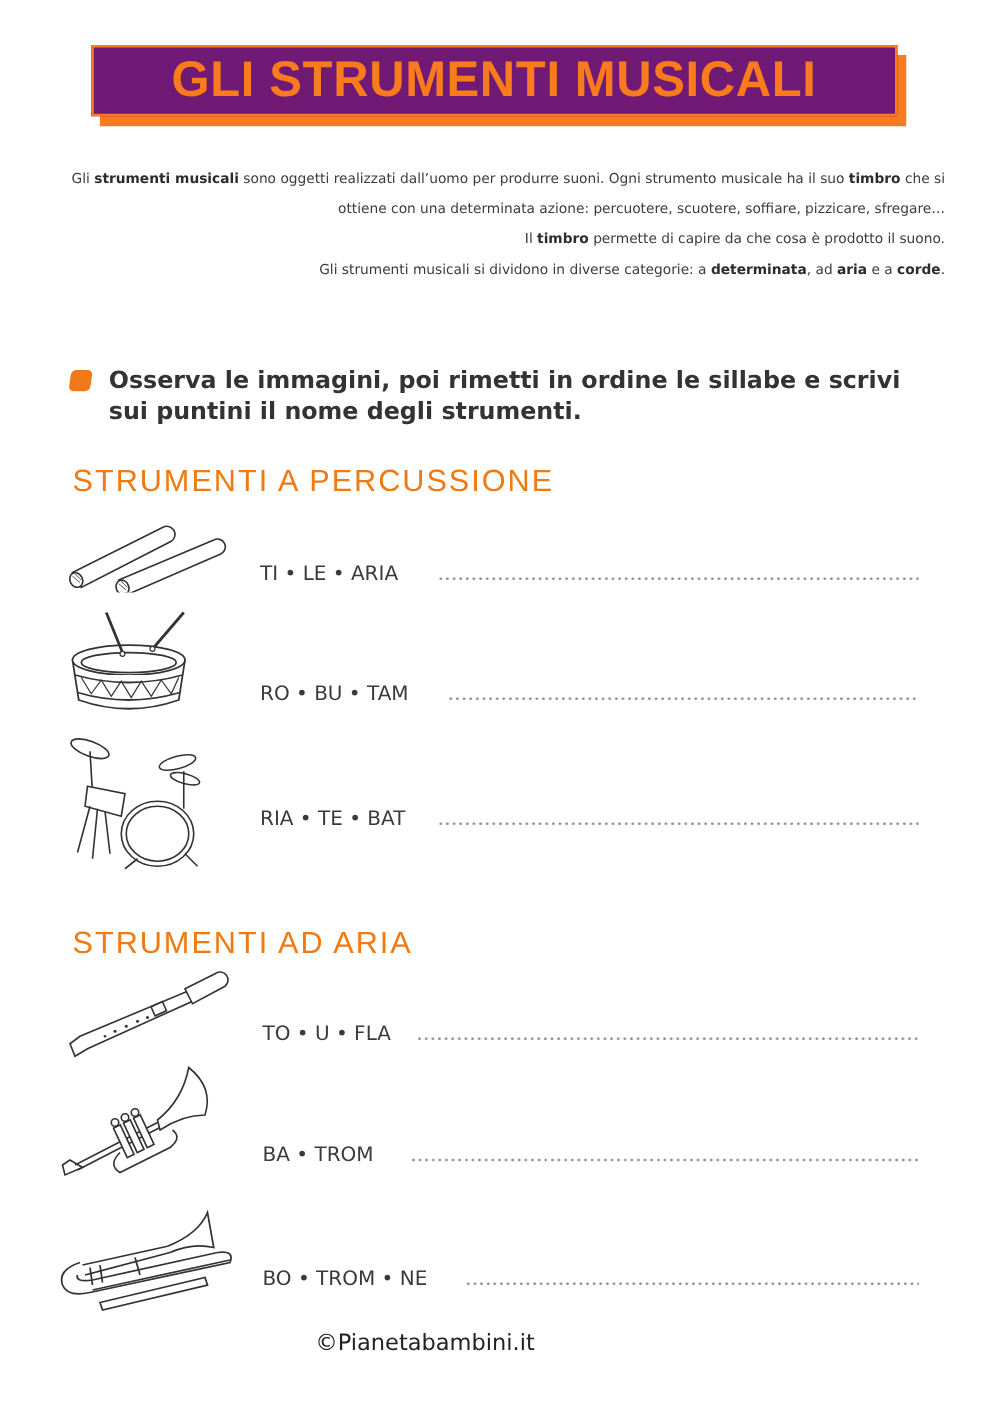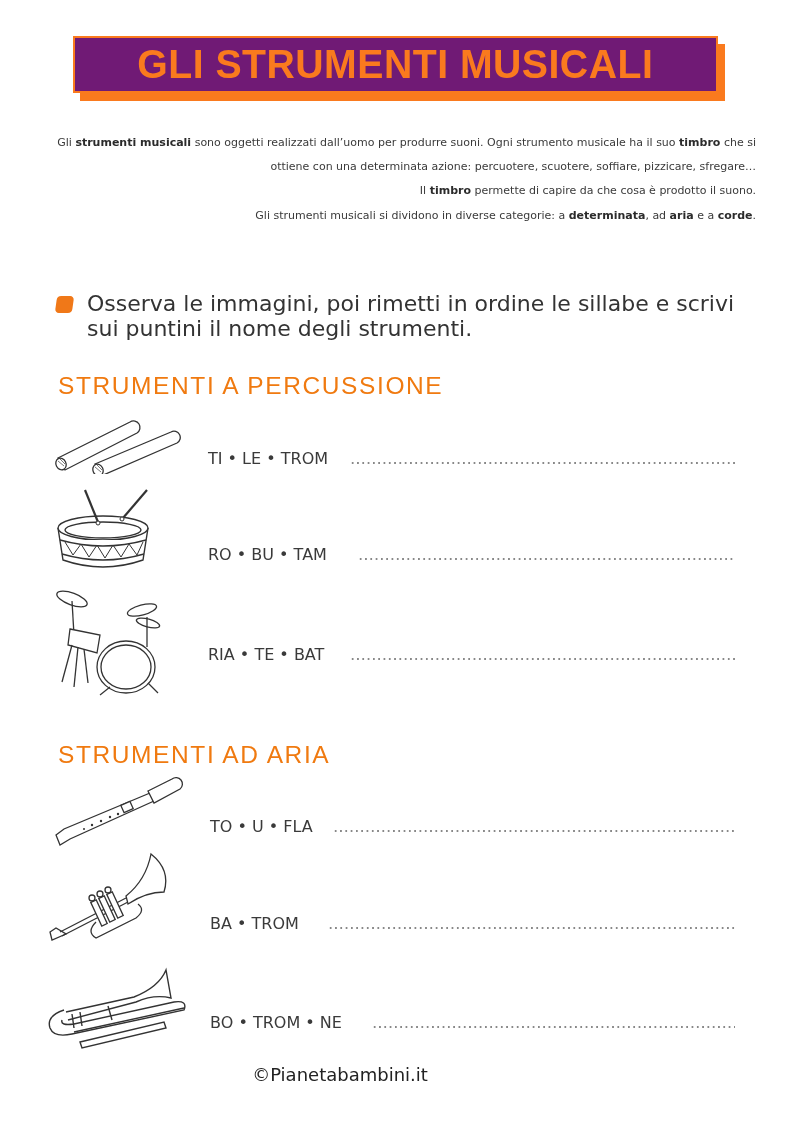--- a/index.html
+++ b/index.html
@@ -21,21 +21,21 @@
     .intro {
       position: absolute; left: 56px; top: 131px; width: 700px;
       font-size: 11px; line-height: 24.2px; color: #3a3a3a; text-align: right;
     }
     .intro b { color: #2b2b2b; }
     .instr { position: absolute; left: 56px; top: 292px; width: 700px; display: flex; }
     .bullet {
       width: 17px; height: 17px; background: #f07818; border-radius: 4px;
       transform: skewX(-8deg); margin-top: 4px; margin-right: 14px; flex: none;
     }
-    .instr-text { font-size: 22px; line-height: 24.5px; color: #333; }
+    .instr-text { font-size: 19px; line-height: 24.5px; color: #333; font-weight: bold; }
     .section-title {
       position: absolute; left: 58px; font-family: "Liberation Sans", sans-serif;
       font-weight: normal; font-size: 24.5px; color: #f07a10; letter-spacing: 1.6px;
     }
     .row-label {
       position: absolute; font-size: 16px; color: #3a3a3a; white-space: nowrap;
     }
     .dots {
       position: absolute; height: 2px;
       background-image: radial-gradient(circle, #888 0.9px, transparent 1.1px);
@@ -77,21 +77,21 @@
     <path d="M47 50 L123 18 A6 6 0 0 1 129 29 L53 62 Z"></path>
     <ellipse cx="50" cy="56" rx="5" ry="6" transform="rotate(-23 50 56)"></ellipse>
   </g>
   <g stroke="#555" stroke-width="0.8">
     <line x1="10" y1="47" x2="16" y2="52"></line>
       <line x1="12" y1="45" x2="17" y2="50"></line>
     <line x1="47" y1="53" x2="53" y2="58"></line>
       <line x1="49" y1="51" x2="54" y2="56"></line>
   </g>
 </svg>
-<div class="row-label" style="left:208px; top:449px;">TI • LE • TROM</div>
+<div class="row-label" style="left:208px; top:449px;">TI • LE • ARIA</div>
 <div class="dots" style="left:350px; top:462px; width:385px;"></div>
 
 <svg class="illus" style="left:55px; top:488px;" width="100" height="82" viewBox="0 0 100 82">
   <g fill="#fff" stroke="#333" stroke-width="1.4">
     <path d="M3 40 L8 72 Q48 86 88 72 L93 40"></path>
     <ellipse cx="48" cy="40" rx="45" ry="12"></ellipse>
     <ellipse cx="48" cy="42" rx="38" ry="8"></ellipse>
     <path d="M5 52 Q48 64 91 52"></path>
     <path d="M7 66 Q48 78 89 66"></path>
   </g>

